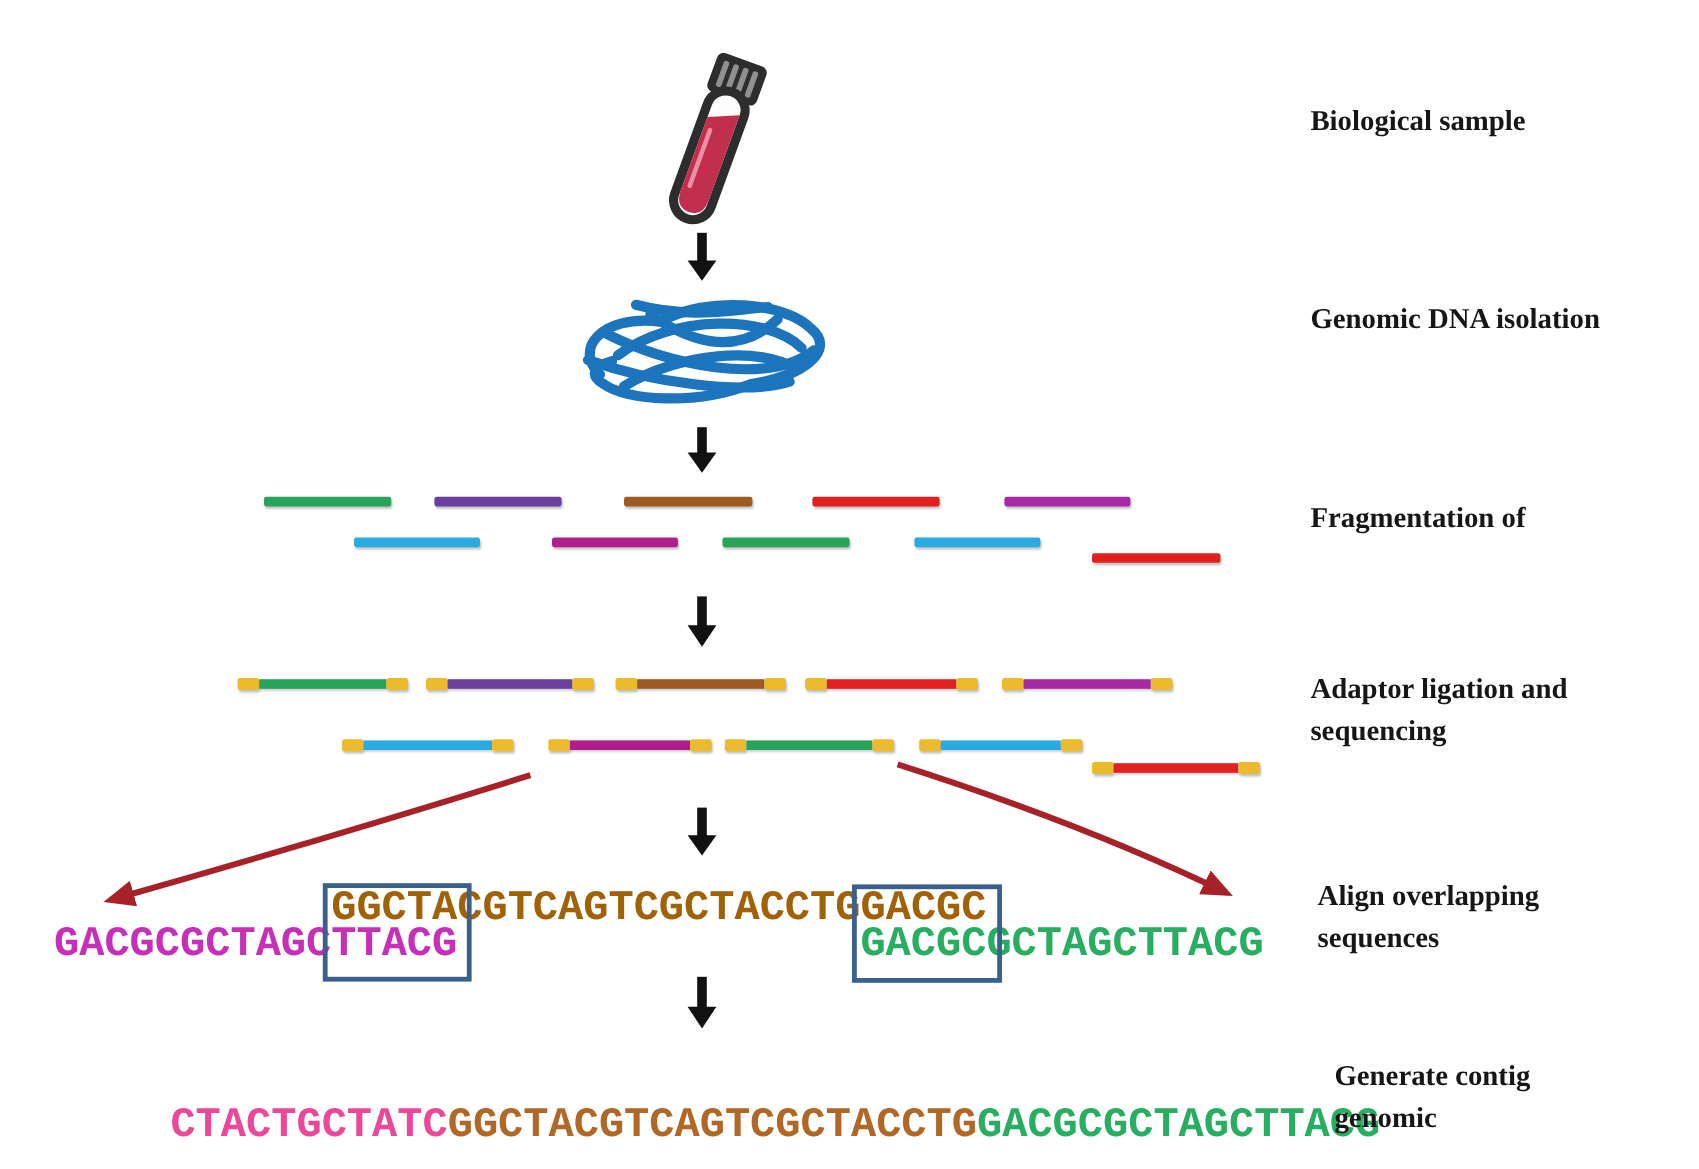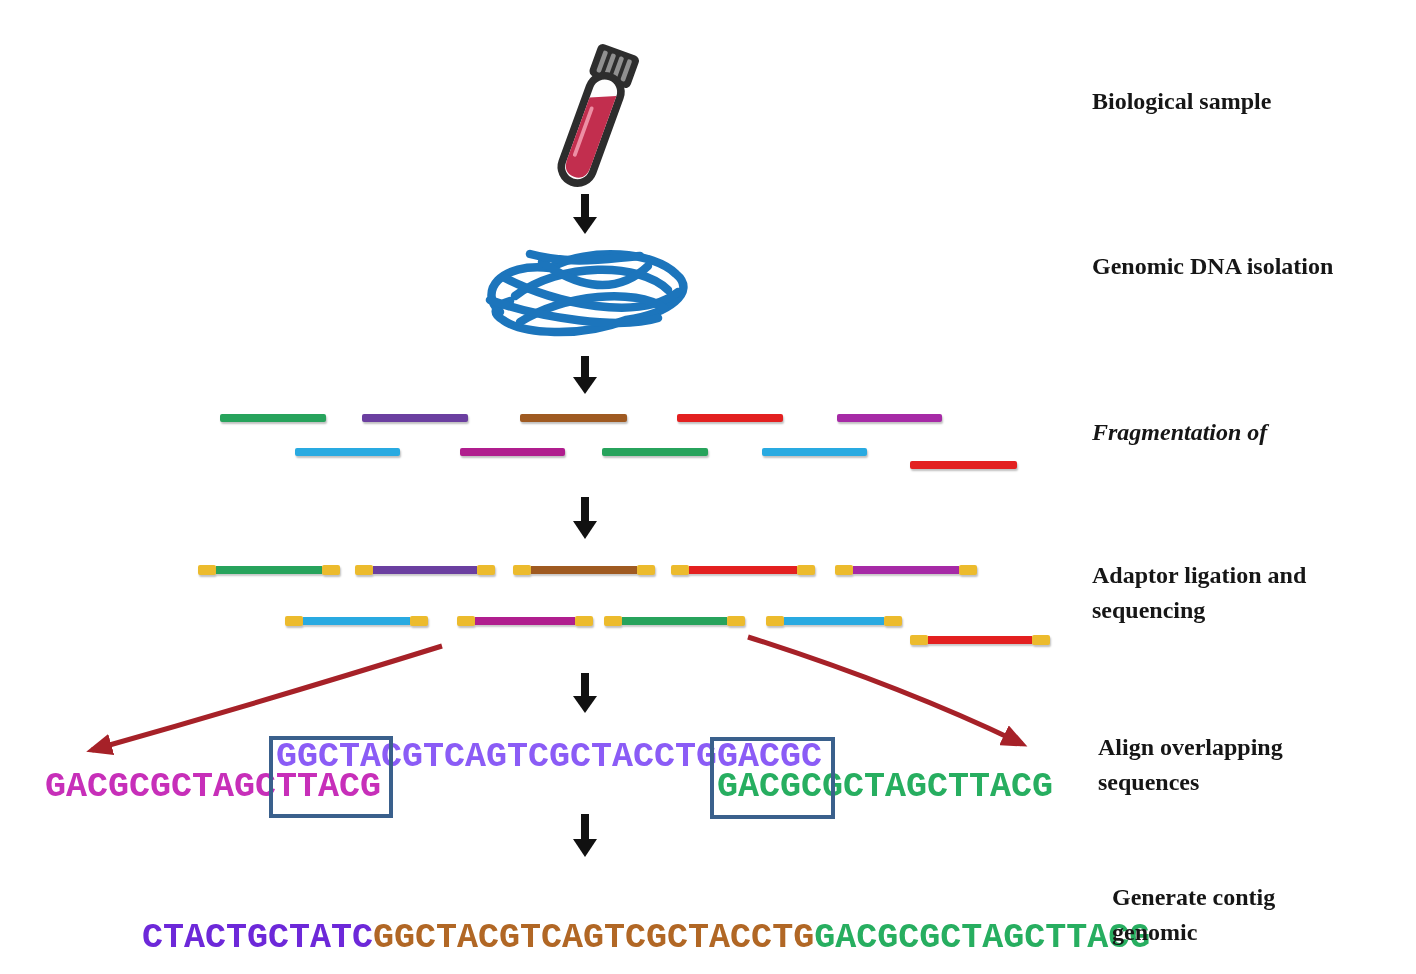--- a/index.html
+++ b/index.html
@@ -142,37 +142,37 @@
         <div class="adap-core" style="background: rgb(41, 170, 225);"></div>
         <div class="adap-cap" style="background: rgb(236, 187, 45);"></div>
       </div>
       <div class="adap-bar" style="left: 910px; width: 140px; top: 635px;">
         <div class="adap-cap" style="background: rgb(236, 187, 45);"></div>
         <div class="adap-core" style="background: rgb(227, 32, 32);"></div>
         <div class="adap-cap" style="background: rgb(236, 187, 45);"></div>
       </div>
     </div>
 
-  <div class="seq" style="left: 276px; top: 740px; color: #8b5cf6;">GGCTACGTCAGTCGCTACCTGGACGC</div>
+  <div class="seq" style="left: 276px; top: 740px; color: #a16207;">GGCTACGTCAGTCGCTACCTGGACGC</div>
   <div class="seq" style="left: 45px; top: 770px; color: rgb(199, 47, 185);">GACGCGCTAGCTTACG</div>
   <div class="seq" style="left: 717px; top: 770px; color: rgb(39, 174, 96);">GACGCGCTAGCTTACG</div>
   <div class="overlap-box" style="left:269px;top:736px;width:116px;height:74px;"></div>
   <div class="overlap-box" style="left:710px;top:737px;width:117px;height:74px;"></div>
 
   <div class="seq" style="left:58px;top:886px;">
-    <span style="color: #6d28d9;">CTACTGCTATC</span><span style="color: rgb(177, 103, 37);">GGCTACGTCAGTCGCTACCTG</span><span style="color: rgb(39, 174, 96);">GACGCGCTAGCTTACG</span>
+    <span style="color: #ec4899;">CTACTGCTATC</span><span style="color: rgb(177, 103, 37);">GGCTACGTCAGTCGCTACCTG</span><span style="color: rgb(39, 174, 96);">GACGCGCTAGCTTACG</span>
   </div>
 
   <div class="step-label" style="left:1092px;top:84px;">
     <div>Biological sample</div>
   </div>
   <div class="step-label" style="left:1092px;top:249px;">
     <div>Genomic DNA isolation</div>
   </div>
-  <div class="step-label" style="left:1092px;top:415px;font-style:italic;">
+  <div class="step-label" style="left:1092px;top:415px;">
     <div>Fragmentation of</div>
   </div>
   <div class="step-label" style="left:1092px;top:558px;">
     <div>Adaptor ligation and</div>
     <div>sequencing</div>
   </div>
   <div class="step-label" style="left:1098px;top:730px;">
     <div>Align overlapping</div>
     <div>sequences</div>
   </div>

